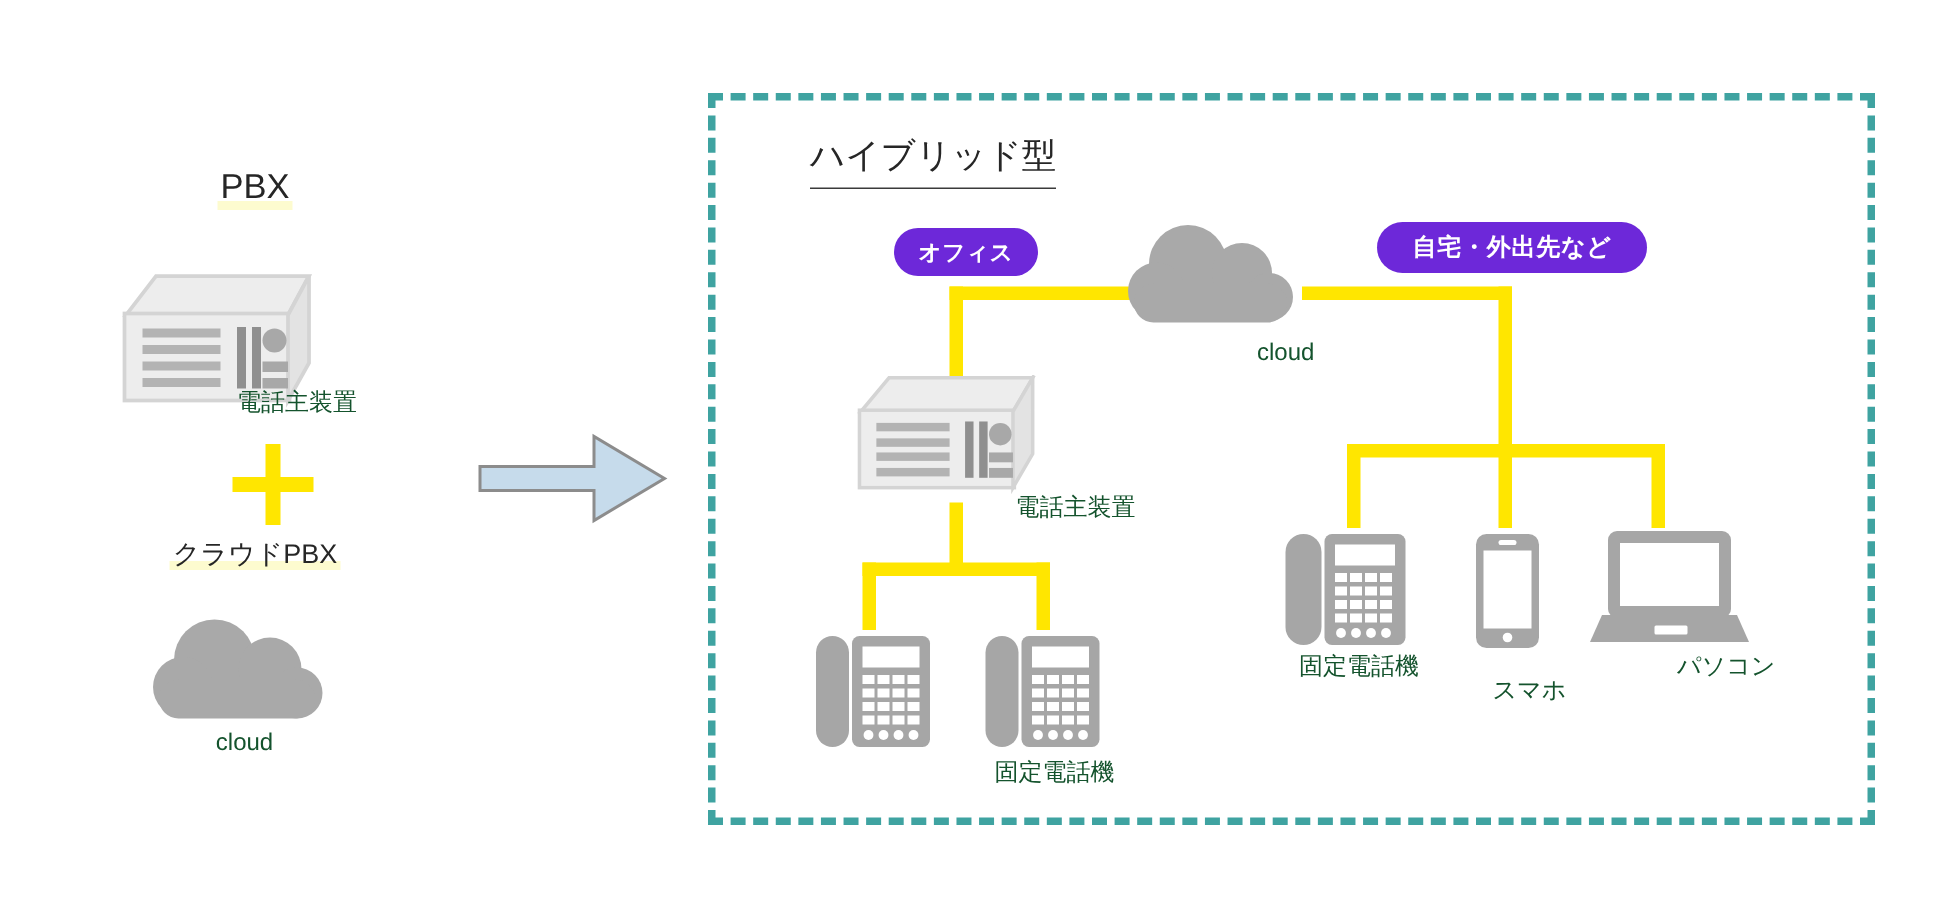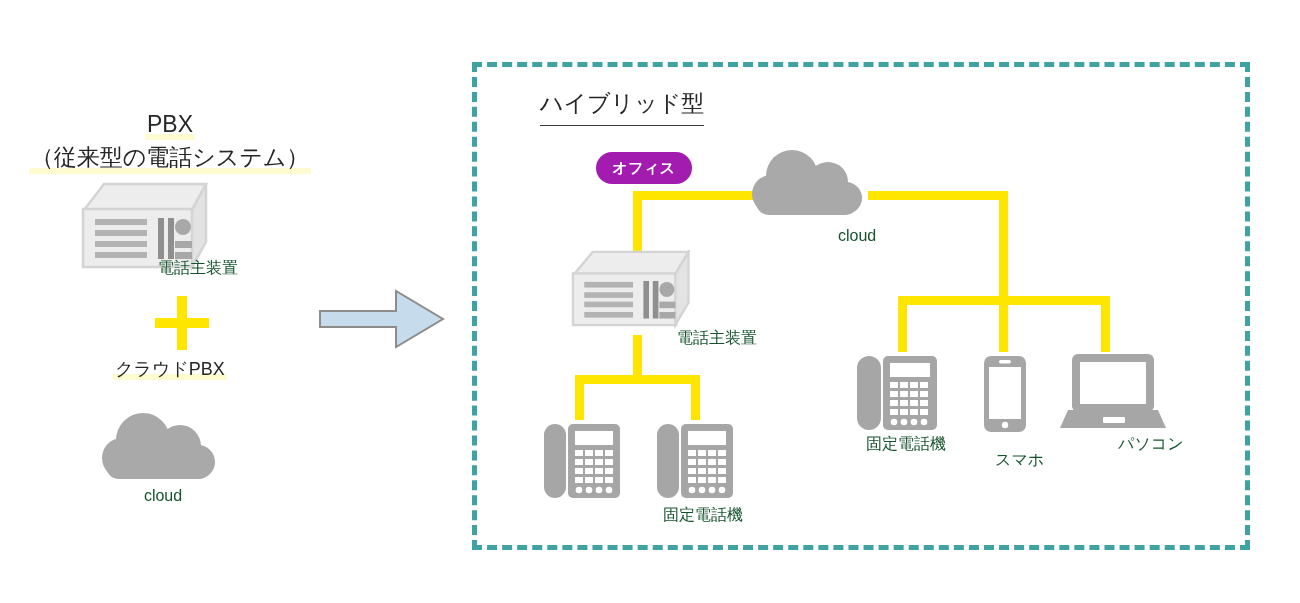--- a/index.html
+++ b/index.html
@@ -83,21 +83,21 @@
     padding-bottom: 6px;
   }
   .ttl-hybrid .hlbar {
     position: absolute; left: 0; right: 0; bottom: -1px; height: 6px;
     background: #fdfbcf; z-index: -1;
   }
 
   
   .pill {
     position: absolute;
-    background: #a21caf;
+    background: #6d28d9;
     color: #ffffff;
     font-weight: bold;
     border-radius: 999px;
     display: flex; align-items: center; justify-content: center;
     letter-spacing: 0.5px;
   }
   .pill-office { left: 596px; top: 152px; width: 96px; height: 32px; font-size: 15px; }
   .pill-home   { left: 918px; top: 148px; width: 180px; height: 34px; font-size: 16px; }
 
   
@@ -108,21 +108,20 @@
 
   .svgico { display: block; }
 </style>
 </head>
 <body>
 
 <div id="canvas">
 
   <div class="lbl ttl-pbx">
     <div><span class="hl-line"><span>PBX</span></span></div>
-    <div><span class="hl-line"><span>（従来型の電話システム）</span></span></div>
   </div>
 
   <div class="node" style="left:78px; top:182px;">
     <svg class="svgico" width="140" height="110" viewBox="0 0 140 110">
 
       <polygon points="26,2 128,2 114,28 6,28" fill="#ededed" stroke="#d4d4d4" stroke-width="2.5"></polygon>
 
       <rect x="5" y="27" width="110" height="58" fill="#ededed" stroke="#d4d4d4" stroke-width="2.5"></rect>
 
       <polygon points="114,28 128,2 128,60 114,85" fill="#e3e3e3" stroke="#d4d4d4" stroke-width="2.5"></polygon>
@@ -168,20 +167,23 @@
   </div>
 
   <div class="hybrid-box"></div>
 
   <div class="ttl-hybrid">
     <span class="hlbar"></span><span>ハイブリッド型</span>
   </div>
 
   <div class="pill pill-office">
     <span>オフィス</span>
+  </div>
+  <div class="pill pill-home">
+    <span>自宅・外出先など</span>
   </div>
 
   <div class="wire" style="left:633px; top:191px; width:128px; height:9px;"></div>
 
   <div class="wire" style="left:633px; top:191px; width:9px; height:63px;"></div>
 
   <div class="wire" style="left:633px; top:335px; width:9px; height:45px;"></div>
 
   <div class="wire" style="left:575px; top:375px; width:125px; height:9px;"></div>
 

